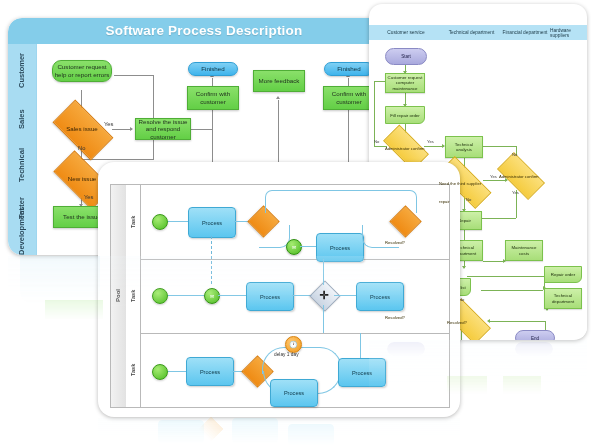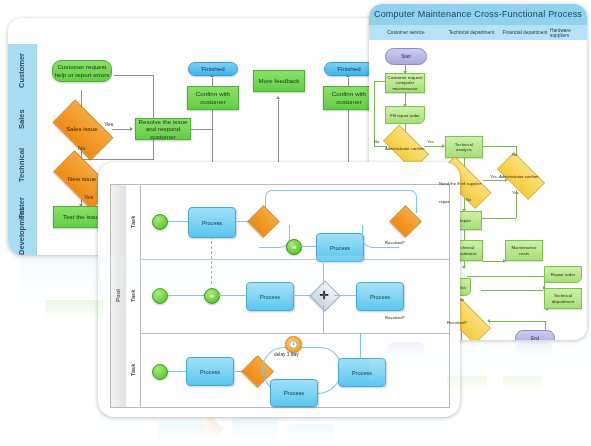--- a/index.html
+++ b/index.html
@@ -114,20 +114,23 @@
   .rf{position:absolute;opacity:.16;filter:blur(.4px);
       -webkit-mask-image:linear-gradient(#000,rgba(0,0,0,0));
       mask-image:linear-gradient(#000,rgba(0,0,0,0));}
 </style>
 </head>
 <body>
 
 <div id="stage">
 
   <div class="panel" id="p1">
+    <div class="hdr">
+      <div class="panel-title">Software Process Description</div>
+    </div>
 
     <div class="lanehdr" style="top:26px;height:52px;">
       <span>Customer</span>
       </div>
     <div class="lanehdr" style="top:78px;height:46px;">
       <span>Sales</span>
       </div>
     <div class="lanehdr" style="top:124px;height:46px;">
       <span>Technical support</span>
       </div>
@@ -196,23 +199,20 @@
 
     <div class="shp blu-term" style="left:316px;top:44px;width:50px;height:14px;">Finished</div>
     <div class="shp grn" style="left:315px;top:68px;width:52px;height:24px;">Confirm with customer</div>
 
     <div class="shp grn" style="left:128px;top:156px;width:54px;height:8px;"></div>
     <div class="shp grn" style="left:244px;top:156px;width:54px;height:8px;"></div>
     <div class="shp grn" style="left:314px;top:156px;width:54px;height:8px;"></div>
   </div>
 
   <div class="panel" id="p3">
-    <div class="hdr3">
-      <div class="panel-title">Computer Maintenance Cross-Functional Process</div>
-    </div>
     <div class="colhdr" style="left:0;width:74px;">Customer service</div>
     <div class="colhdr" style="left:74px;width:57px;">Technical department</div>
     <div class="colhdr" style="left:131px;width:50px;">Financial department</div>
     <div class="colhdr" style="left:181px;width:37px;border-right:none;">Hardware suppliers</div>
 
     <div class="colline" style="left:74px;"></div>
     <div class="colline" style="left:131px;"></div>
     <div class="colline" style="left:181px;"></div>
 
     <div class="body3">

